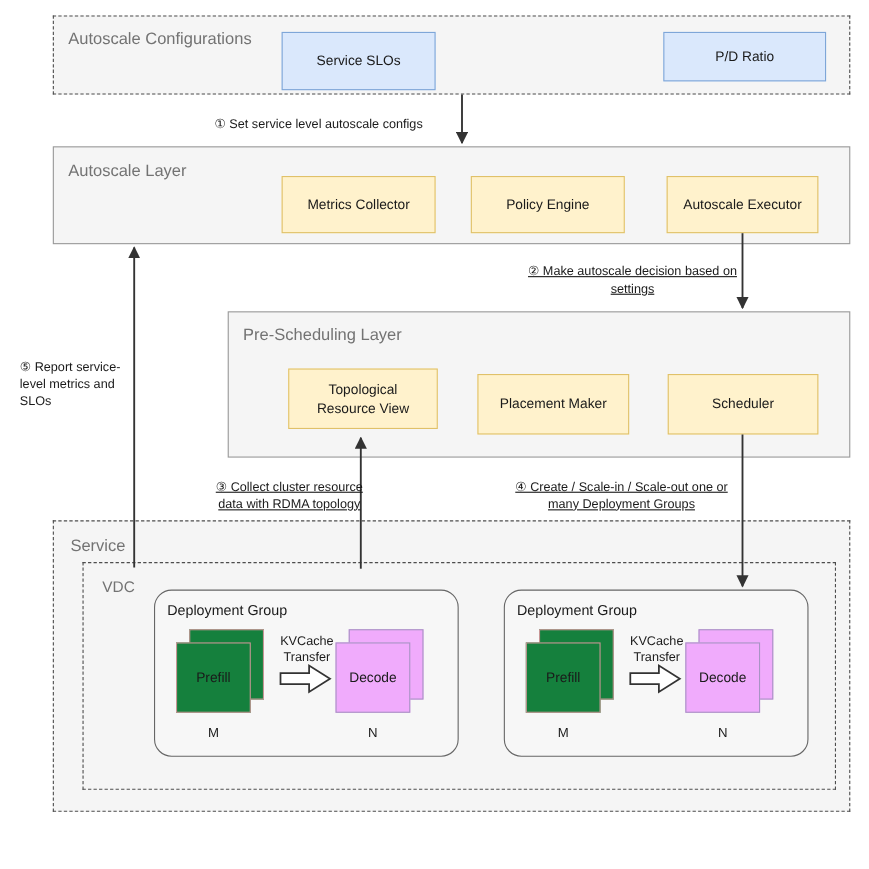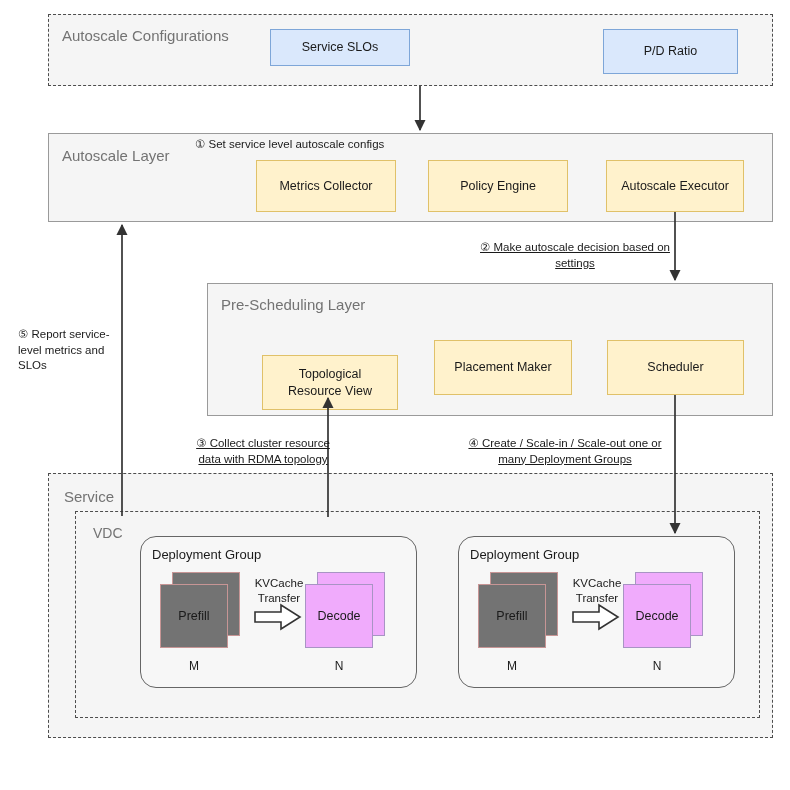--- a/index.html
+++ b/index.html
@@ -56,21 +56,21 @@
     line-height:1;
   }
 
   
   .stack { position:absolute; }
   .card {
     position:absolute;
     display:flex; align-items:center; justify-content:center;
     font-size:12.5px; color:#1a1a1a;
   }
-  .card.pink   { background:#737373; border:1.3px solid #c79595; }
+  .card.pink   { background:#15803d; border:1.3px solid #c79595; }
   .card.purple { background:#f0abfc; border:1.3px solid #a894c4; }
   .stack-label {
     position:absolute;
     font-size:12px; color:#1a1a1a;
     text-align:center; white-space:nowrap;
     line-height:1;
   }
 
   
   .kv-text {
@@ -93,34 +93,34 @@
   svg.overlay { position:absolute; left:0; top:0; width:790px; height:790px; pointer-events:none; }
 </style>
 </head>
 <body>
 
 <div id="stage">
 
   <div class="band dashed" style="left:48px; top:14px; width:725px; height:72px;"></div>
   <div class="band-title" style="left:62px; top:28px;">Autoscale Configurations</div>
 
-  <div class="node blue" style="left:256px; top:29px; width:140px; height:37px;margin-left:14px;">Service SLOs</div>
-  <div class="node blue" style="left:603px; top:29px; width:135px; height:45px;">P/D Ratio</div>
+  <div class="node blue" style="left:256px; top:29px; width:140px; height:53px;">Service SLOs</div>
+  <div class="node blue" style="left:603px; top:29px; width:148px; height:45px;">P/D Ratio</div>
 
   <div class="band solid" style="left:48px; top:133px; width:725px; height:89px;"></div>
   <div class="band-title" style="left:62px; top:148px;">Autoscale Layer</div>
 
   <div class="node yellow" style="left:428px; top:160px; width:140px; height:52px;">Policy Engine</div>
   <div class="node yellow" style="left:256px; top:160px; width:140px; height:52px;">Metrics Collector</div>
   <div class="node yellow" style="left:606px; top:160px; width:138px; height:52px;">Autoscale Executor</div>
 
   <div class="band solid" style="left:207px; top:283px; width:566px; height:133px;"></div>
   <div class="band-title" style="left:221px; top:297px;">Pre-Scheduling Layer</div>
 
-  <div class="node yellow" style="left:262px; top:355px; width:136px; height:55px; white-space:pre-line;">
+  <div class="node yellow" style="left:262px; top:335px; width:136px; height:55px; white-space:pre-line;">
     <span>Topological
 Resource View</span>
   </div>
   <div class="node yellow" style="left:434px; top:340px; width:138px; height:55px;">Placement Maker</div>
   <div class="node yellow" style="left:607px; top:340px; width:137px; height:55px;">Scheduler</div>
 
   <div class="band dashed" style="left:48px; top:473px; width:725px; height:265px;"></div>
   <div class="band-title" style="left:64px; top:489px;text-align:center;">Service</div>
 
   <div class="band dashed" style="left:75px; top:511px; width:685px; height:207px;"></div>
@@ -180,21 +180,21 @@
     <line x1="328" y1="517" x2="328" y2="398" stroke="#333333" stroke-width="1.7" marker-end="url(#ah)"></line>
 
     <line x1="675" y1="395" x2="675" y2="533" stroke="#333333" stroke-width="1.7" marker-end="url(#ah)"></line>
 
     <line x1="122" y1="516" x2="122" y2="225" stroke="#333333" stroke-width="1.7" marker-end="url(#ah)"></line>
 
     <path d="M 255 612 L 281 612 L 281 605 L 300 617 L 281 629 L 281 622 L 255 622 Z" fill="#ffffff" stroke="#333333" stroke-width="1.6" stroke-linejoin="miter"></path>
     <path d="M 573 612 L 599 612 L 599 605 L 618 617 L 599 629 L 599 622 L 573 622 Z" fill="#ffffff" stroke="#333333" stroke-width="1.6" stroke-linejoin="miter"></path>
   </svg>
 
-  <div class="step-label l" style="left:195px; top:106px; width:230px;margin-top:31px;">① Set service level autoscale configs</div>
+  <div class="step-label l" style="left:195px; top:106px; width:230px;">① Set service level autoscale configs</div>
 
   <div class="step-label c" style="left:440px; top:240px; width:270px;">② Make autoscale decision based on
 settings</div>
 
   <div class="step-label c" style="left:164px; top:436px; width:198px;">③ Collect cluster resource
 data with RDMA topology</div>
 
   <div class="step-label c" style="left:420px; top:436px; width:290px;">④ Create / Scale-in / Scale-out one or
 many Deployment Groups</div>
 

